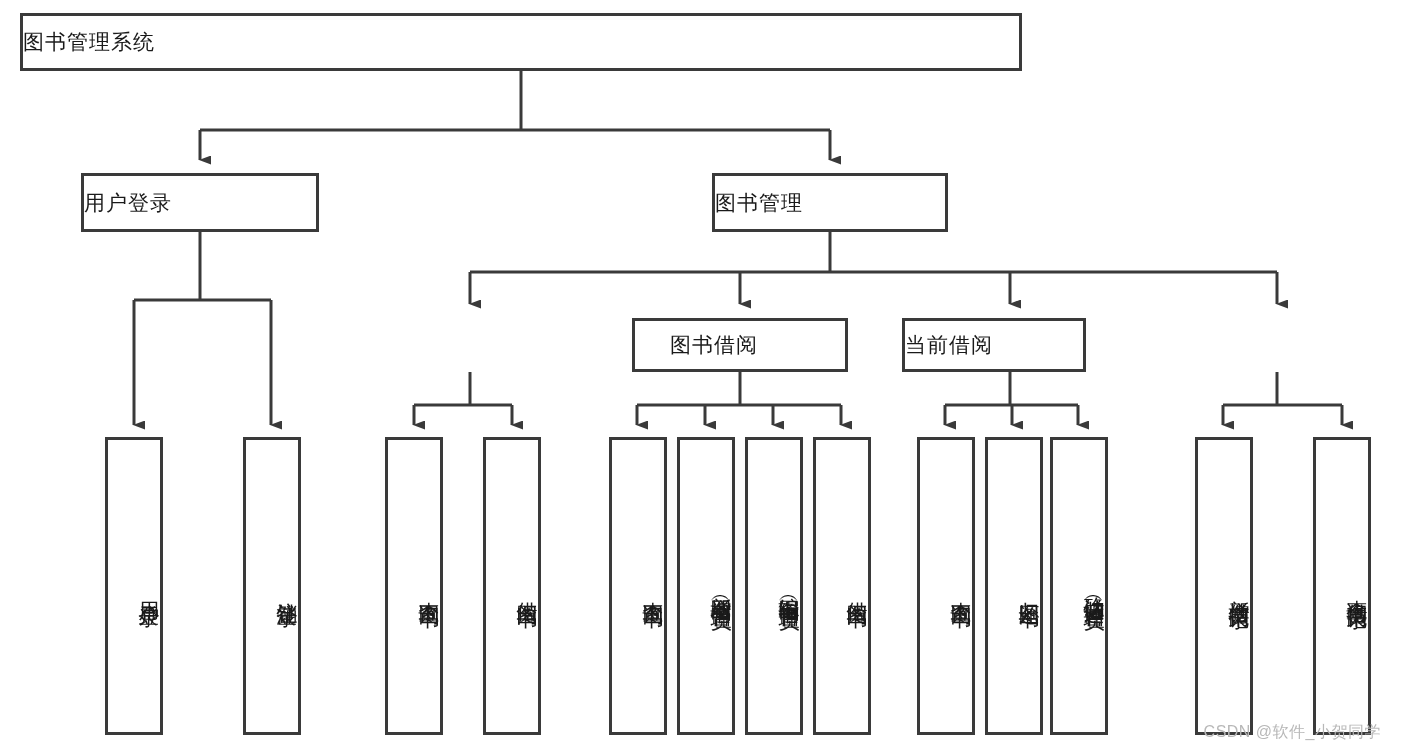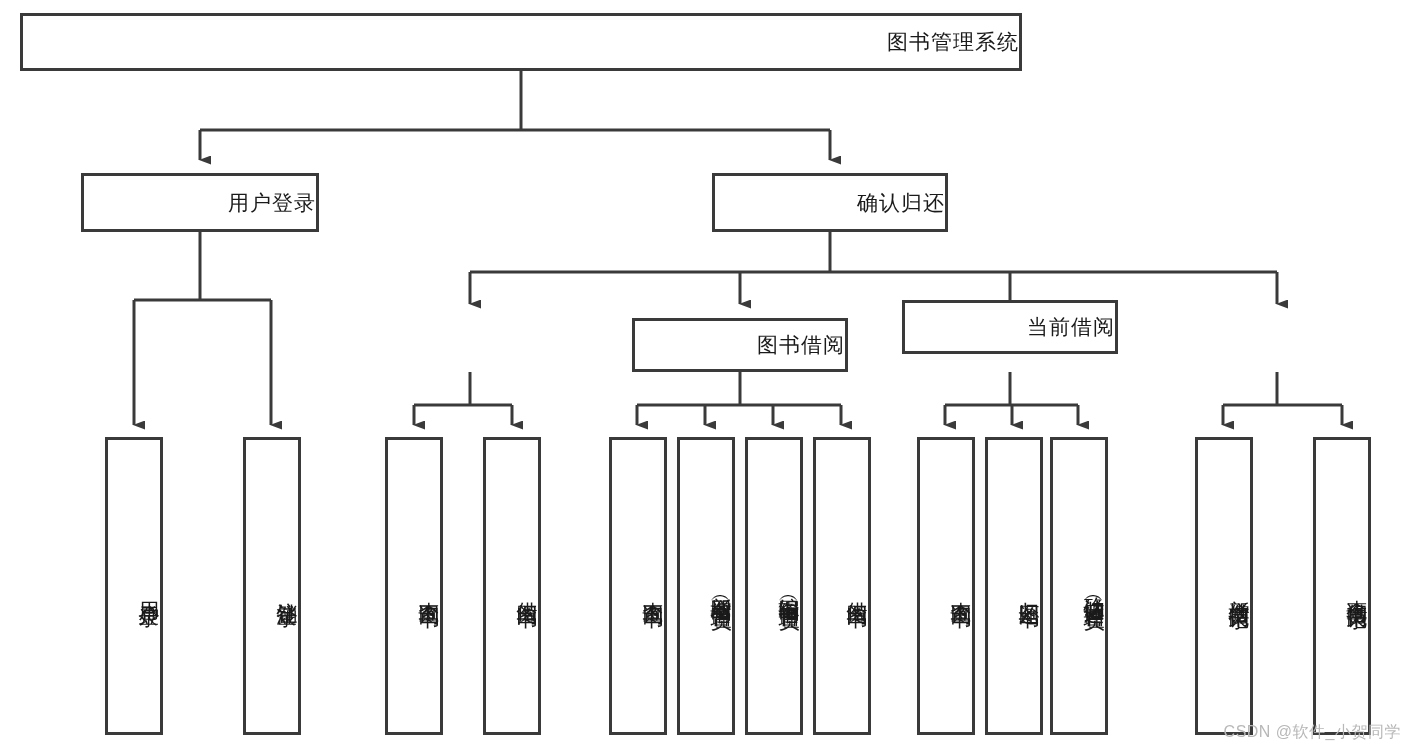--- a/index.html
+++ b/index.html
@@ -25,21 +25,21 @@
     height: 747px;
     pointer-events: none;
   }
   .node {
     position: absolute;
     box-sizing: border-box;
     border: 3px solid #3a3a3a;
     background: #ffffff;
     display: flex;
     align-items: center;
-    justify-content: flex-end;
+    justify-content: flex-start;
     color: #1a1a1a;
   }
   .node.horiz {
     font-size: 21px;
     letter-spacing: 1px;
   }
   .node.vert {
     writing-mode: vertical-rl;
     text-orientation: upright;
     font-size: 21px;
@@ -51,21 +51,21 @@
   }
   .node.vert.tall-text {
     align-items: flex-start;
   }
   .node-label {
     display: block;
     white-space: pre;
   }
   .watermark {
     position: absolute;
-    right: 4px;
+    right: 24px;
     bottom: 4px;
     font-size: 16px;
     color: #b8b8b8;
     letter-spacing: 0.5px;
     white-space: nowrap;
   }
 </style>
 </head>
 <body>
 
@@ -127,29 +127,29 @@
 
   <div class="node horiz" style="left:20px; top:13px; width:1002px; height:58px;">
     <span class="node-label">图书管理系统</span>
   </div>
 
   <div class="node horiz" style="left:81px; top:173px; width:238px; height:59px;">
     <span class="node-label">用户登录</span>
   </div>
 
   <div class="node horiz" style="left:712px; top:173px; width:236px; height:59px;">
-    <span class="node-label">确认归还</span>
+    <span class="node-label">图书管理</span>
   </div>
 
 
   <div class="node horiz" style="left:632px; top:318px; width:216px; height:54px;padding-left:35px;">
     <span class="node-label">图书借阅</span>
   </div>
 
-  <div class="node horiz" style="left:902px; top:300px; width:216px; height:54px;">
+  <div class="node horiz" style="left:902px; top:318px; width:184px; height:54px;">
     <span class="node-label">当前借阅</span>
   </div>
 
 
   <div class="node vert" style="left:105px; top:437px; width:58px; height:298px;">
     <span class="node-label">用户登录</span>
   </div>
 
   <div class="node vert" style="left:243px; top:437px; width:58px; height:298px;">
     <span class="node-label">注销登录</span>

